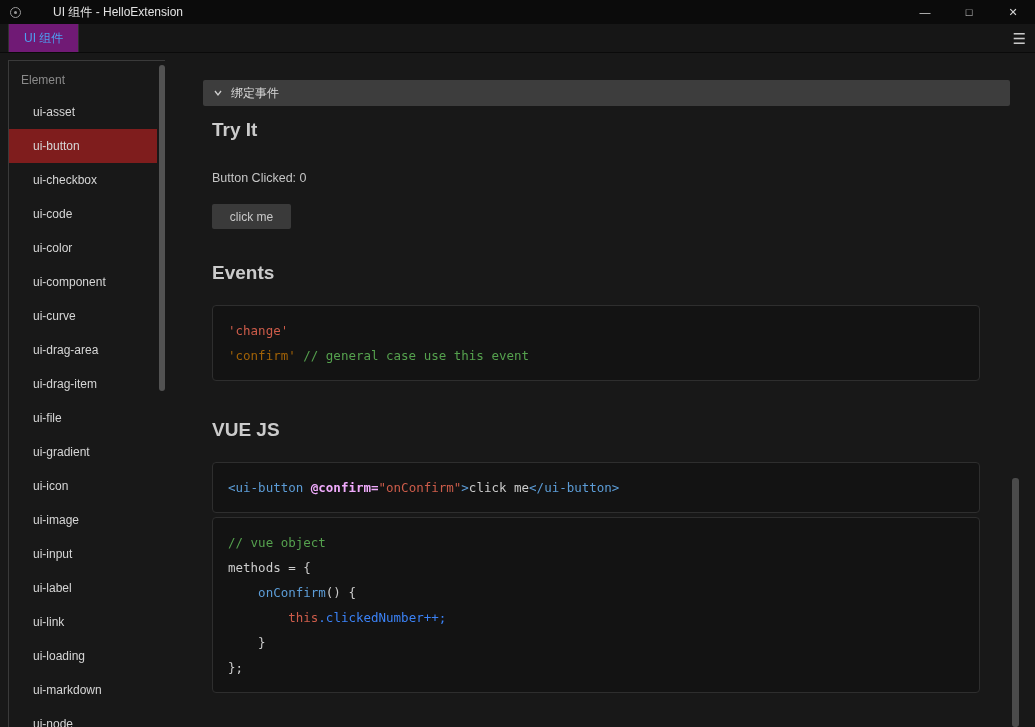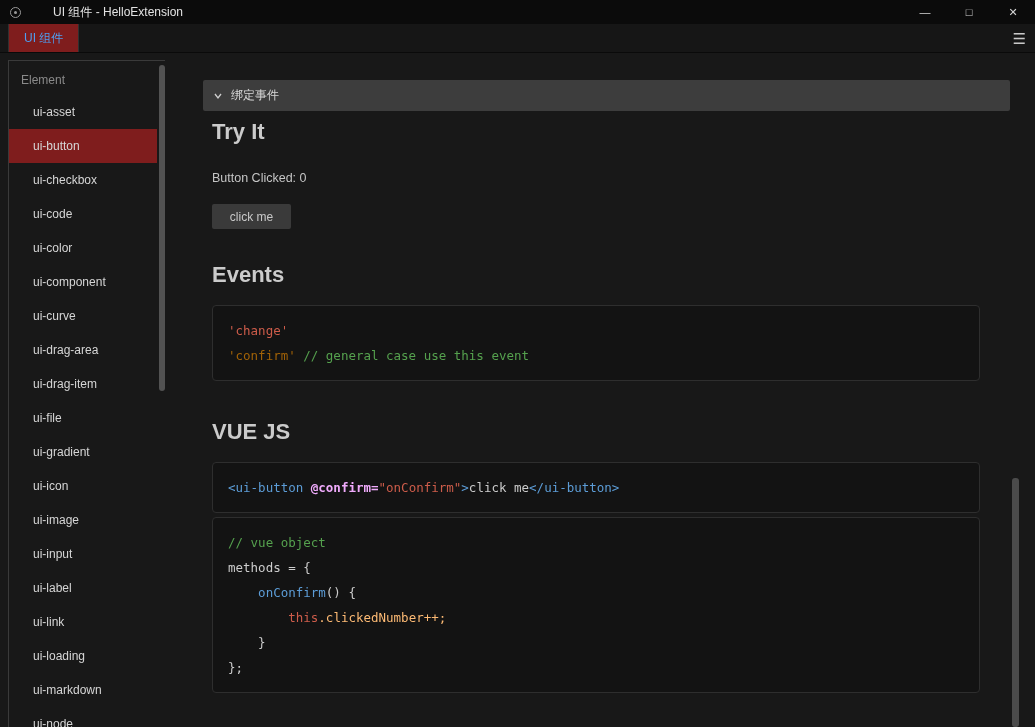--- a/index.html
+++ b/index.html
@@ -16,41 +16,41 @@
   .app-icon::after { content:""; position:absolute; left:3px; top:3px; width:3px; height:3px;
               background:#9a9a9a; border-radius:50%; }
   .win-btns { margin-left:auto; display:flex; height:100%; }
   .win-btn { width:44px; height:100%; display:flex; align-items:center; justify-content:center;
              color:#d6d6d6; font-size:11px; cursor:default; }
 
   
   .tabbar { position:absolute; top:24px; left:0; right:0; height:29px; background:#161616;
             border-bottom:1px solid #0a0a0a; display:flex; align-items:stretch; }
   .tab-active { margin-left:8px; padding:0 15px; display:flex; align-items:center;
-                background:#7f1d1d; color:#4e9ef0; font-size:12px;
+                background:#701a75; color:#4e9ef0; font-size:12px;
                 border-left:1px solid #303030; border-right:1px solid #303030; }
   .menu-icon { position:absolute; right:9px; top:5px; color:#c9c9c9; font-size:15px; line-height:19px; }
 
   
   .sidebar { position:absolute; left:8px; top:60px; width:157px; bottom:0;
              border-top:1px solid #3a3a3a; border-left:1px solid #3a3a3a;
              background:#181818; overflow:hidden; }
   .side-header { color:#8a8a8a; font-size:12px; padding:12px 0 8px 12px; }
   .side-item { height:34px; line-height:34px; padding-left:24px; font-size:12px;
                color:#d6d6d6; width:148px; cursor:pointer; }
   .side-item.selected { background:#7f1d1d; }
   .side-scroll { position:absolute; left:150px; top:4px; width:6px; height:326px;
                  background:#525252; border-radius:3px; }
 
   
-  .section-header { position:absolute; left:203px; top:80px; width:807px; height:31px;
+  .section-header { position:absolute; left:203px; top:80px; width:807px; height:26px;
                     background:#3d3d3d; border-radius:2px; display:flex; align-items:center;
                     color:#d8d8d8; font-size:12px; cursor:pointer; }
   .chevron { margin:0 8px 0 10px; display:flex; }
-  .h2 { position:absolute; left:212px; font-size:22px; font-weight:bold; color:#cbcbcb; }
+  .h2 { position:absolute; left:212px; font-size:19px; font-weight:bold; color:#cbcbcb; }
   .body-text { position:absolute; left:212px; font-size:12.5px; color:#c5c5c5; }
   .click-btn { position:absolute; left:212px; top:204px; width:79px; height:25px;
                background:#3a3a3a; border:none; border-radius:2px; color:#c8c8c8;
                font-size:12px; font-family:"Liberation Sans", sans-serif; cursor:pointer; }
   .code-block { position:absolute; left:212px; width:768px; background:#131313;
                 border:1px solid #2e2e2e; border-radius:4px; padding:12px 15px;
                 font-family:"DejaVu Sans Mono", monospace; font-size:12.5px; }
   .code-line { white-space:pre; line-height:25px; height:25px; }
 
   
@@ -128,20 +128,20 @@
   <div class="h2" style="top:419px;">VUE JS</div>
 
   <div class="code-block" style="top:462px;">
       <div class="code-line"><span style="color: rgb(92, 156, 214);">&lt;ui-button</span><span style="color: #f0abfc; font-weight: bold;"> @confirm=</span><span style="color: rgb(205, 92, 74);">"onConfirm"</span><span style="color: rgb(92, 156, 214);">&gt;</span><span style="color: rgb(204, 204, 204);">click me</span><span style="color: rgb(92, 156, 214);">&lt;/ui-button&gt;</span></div>
     </div>
 
   <div class="code-block" style="top:517px;">
       <div class="code-line"><span style="color: rgb(85, 161, 78);">// vue object</span></div>
       <div class="code-line"><span style="color: rgb(204, 204, 204);">methods = {</span></div>
       <div class="code-line"><span style="color: rgb(204, 204, 204);">    </span><span style="color: rgb(92, 156, 214);">onConfirm</span><span style="color: rgb(204, 204, 204);">() {</span></div>
-      <div class="code-line"><span style="color: rgb(204, 204, 204);">        </span><span style="color: rgb(205, 92, 74);">this</span><span style="color: #fdba74;">.clickedNumber++;</span></div>
+      <div class="code-line"><span style="color: rgb(204, 204, 204);">        </span><span style="color: rgb(205, 92, 74);">this</span><span style="color: #3b82f6;">.clickedNumber++;</span></div>
       <div class="code-line"><span style="color: rgb(204, 204, 204);">    }</span></div>
       <div class="code-line"><span style="color: rgb(204, 204, 204);">};</span></div>
     </div>
 
   <div class="page-scroll"></div>
 
 </div>
 
 </body></html>

